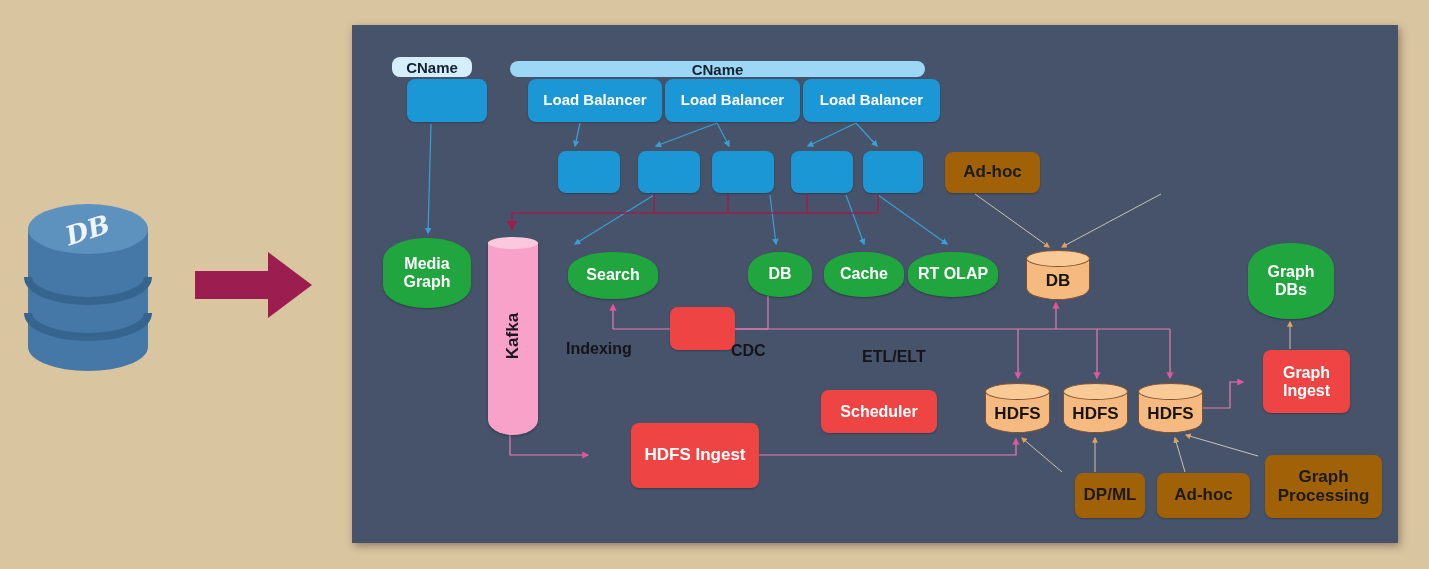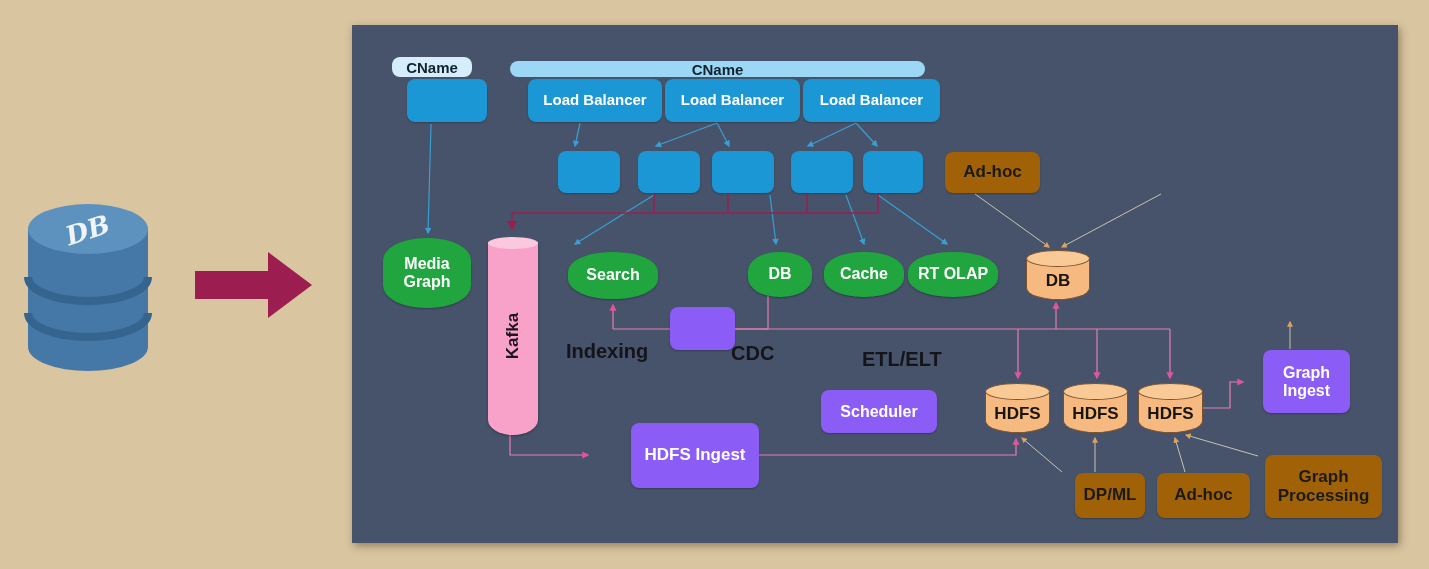--- a/index.html
+++ b/index.html
@@ -20,21 +20,21 @@
     margin-left:15px;
   }
   .bluebox{background:#1b97d6;color:#fff;font-size:16px;}
   .bar{
     position:absolute;display:flex;align-items:center;justify-content:center;
     font-weight:bold;color:#10222e;font-size:15px;border-radius:8px;
   }
   .bar-light{background:#d6edfc;}
   .bar-mid{background:#9dd7f6;}
   .orangebox{background:#a16207;color:#1c1a15;font-size:17px;}
-  .pinkbox{background:#8b5cf6;color:#fff;font-size:16px;}
+  .pinkbox{background:#ef4444;color:#fff;font-size:16px;}
   .greencyl{
     position:absolute;display:flex;align-items:center;justify-content:center;
     text-align:center;background:#21a53f;color:#fff;font-weight:bold;
     font-size:16px;line-height:1.15;border-radius:48% / 42%;
     box-shadow:0 1px 2px rgba(0,0,0,.3);
   }
   .greencyl.tall{border-radius:48% / 32%;}
   
   .ocyl{position:absolute;}
   .ocyl .ocyl-body{
@@ -61,21 +61,21 @@
     position:absolute;left:0;right:0;top:0;height:12px;
     background:#fbc8de;border-radius:50%;
   }
   .kafka .k-label{
     position:absolute;left:0;right:0;top:0;bottom:0;
     display:flex;align-items:center;justify-content:center;
     transform:rotate(-90deg);font-weight:bold;font-size:17px;color:#1d1620;
     white-space:nowrap;
   }
   .flowlabel{
-    position:absolute;font-weight:bold;font-size:20px;color:#14141a;
+    position:absolute;font-weight:bold;font-size:16px;color:#14141a;
     white-space:nowrap;
   }
   .lines{position:absolute;left:0;top:0;width:1429px;height:569px;pointer-events:none;}
 </style>
 </head>
 <body>
 
 <div class="stage">
 
   <svg class="abs" style="left:24px;top:197px;" width="128" height="178" viewBox="0 0 128 178">
@@ -170,20 +170,21 @@
   <div class="box bluebox" style="left:776px;top:151px;width:62px;height:42px;"></div>
   <div class="box bluebox" style="left:848px;top:151px;width:60px;height:42px;"></div>
 
   <div class="box orangebox" style="left:930px;top:152px;width:95px;height:41px;">Ad-hoc</div>
 
   <div class="greencyl tall" style="left:383px;top:238px;width:88px;height:70px;padding:0 14px;box-sizing:border-box;">Media Graph</div>
   <div class="greencyl" style="left:568px;top:252px;width:90px;height:47px;">Search</div>
   <div class="greencyl" style="left:748px;top:252px;width:64px;height:45px;">DB</div>
   <div class="greencyl" style="left:824px;top:252px;width:80px;height:45px;">Cache</div>
   <div class="greencyl" style="left:908px;top:252px;width:90px;height:45px;">RT OLAP</div>
+  <div class="greencyl tall" style="left:1248px;top:243px;width:86px;height:76px;padding:0 16px;box-sizing:border-box;">Graph DBs</div>
 
   <div class="kafka" style="left:488px;top:237px;width:50px;height:198px;">
     <div class="k-body"></div>
     <div class="k-top"></div>
     <div class="k-label">Kafka</div>
   </div>
 
   <div class="ocyl" style="left:1026px;top:250px;width:64px;height:50px;">
     <div class="ocyl-body"></div>
     <div class="ocyl-top"></div>

